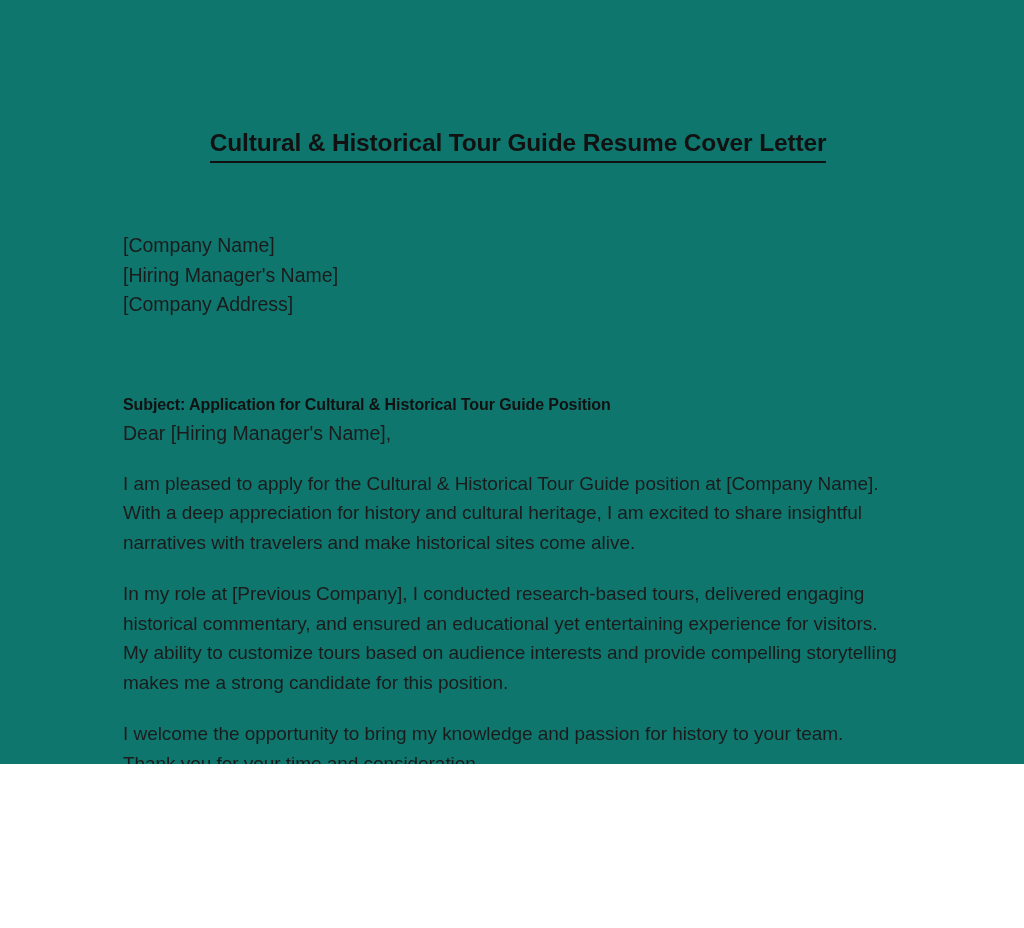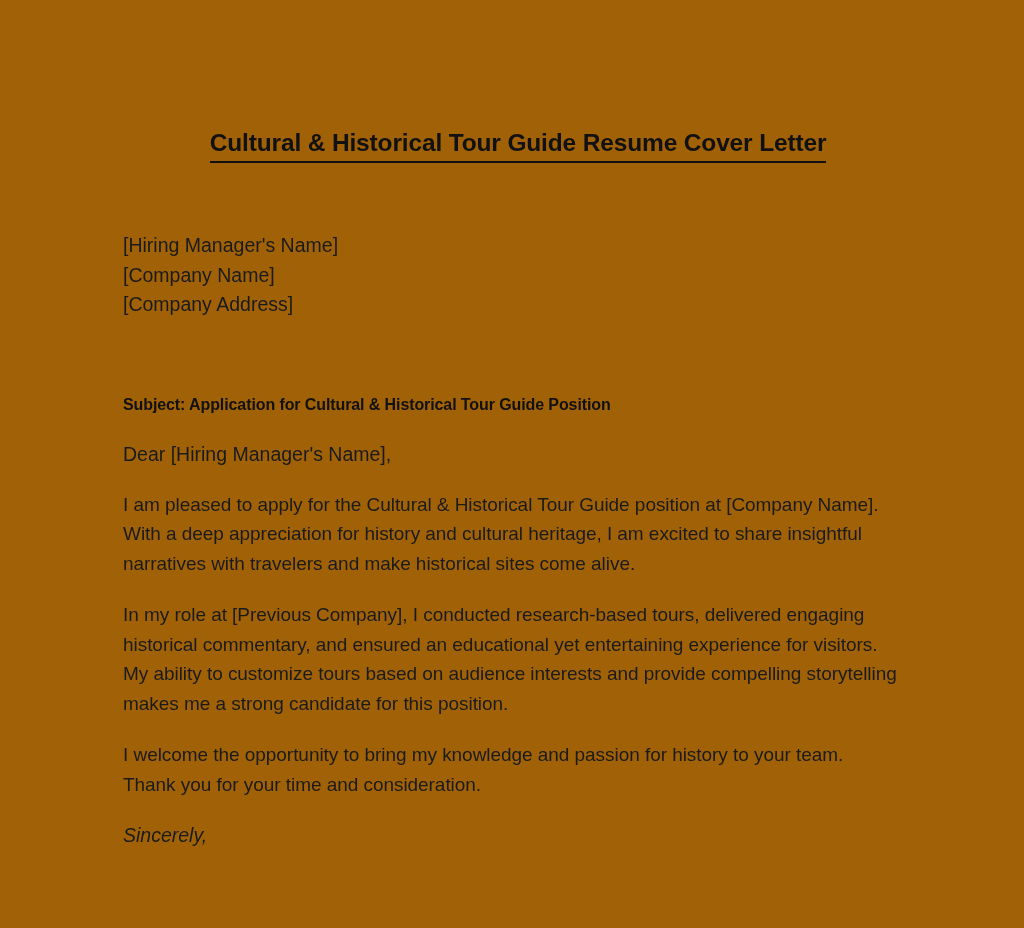--- a/index.html
+++ b/index.html
@@ -7,22 +7,22 @@
     margin: 0;
     padding: 0;
     background: #ffffff;
   }
   body {
     font-family: "Liberation Sans", sans-serif;
   }
   .page {
     position: relative;
     width: 1024px;
-    height: 928px;
-    background: #a16207;
+    height: 764px;
+    background: #0f766e;
     overflow: hidden;
     box-sizing: border-box;
   }
   .doc-body {
     position: absolute;
     left: 123px;
     top: 0;
     width: 790px;
   }
   .doc-title {
@@ -54,21 +54,20 @@
   .subject-line {
     margin-top: 70px;
     font-size: 16px;
     line-height: 29px;
     font-weight: bold;
     color: #111111;
     letter-spacing: -0.1px;
     white-space: nowrap;
   }
   .salutation {
-    margin-top: 21px;
     font-size: 19.5px;
     line-height: 29px;
     color: #1b1b1b;
   }
   .para {
     margin-top: 21px;
     font-size: 19px;
     line-height: 29.8px;
     color: #1b1b1b;
     letter-spacing: -0.05px;
@@ -89,22 +88,22 @@
 </style>
 </head>
 <body>
 
 <div class="page">
   <div class="doc-body">
 
     <h1 class="doc-title"><span class="title-text">Cultural &amp; Historical Tour Guide Resume Cover Letter</span></h1>
 
     <div class="address-block">
+      <div class="address-line">[Company Name]</div>
       <div class="address-line">[Hiring Manager's Name]</div>
-      <div class="address-line">[Company Name]</div>
       <div class="address-line">[Company Address]</div>
     </div>
 
     <div class="subject-line">Subject: Application for Cultural &amp; Historical Tour Guide Position</div>
 
     <div class="salutation">Dear [Hiring Manager's Name],</div>
 
     <p class="para p1">I am pleased to apply for the Cultural &amp; Historical Tour Guide position at [Company Name]. With a deep appreciation for history and cultural heritage, I am excited to share insightful narratives with travelers and make historical sites come alive.</p>
     <p class="para p2">In my role at [Previous Company], I conducted research-based tours, delivered engaging historical commentary, and ensured an educational yet entertaining experience for visitors. My ability to customize tours based on audience interests and provide compelling storytelling makes me a strong candidate for this position.</p>
     <p class="para p3">I welcome the opportunity to bring my knowledge and passion for history to your team. Thank you for your time and consideration.</p>

